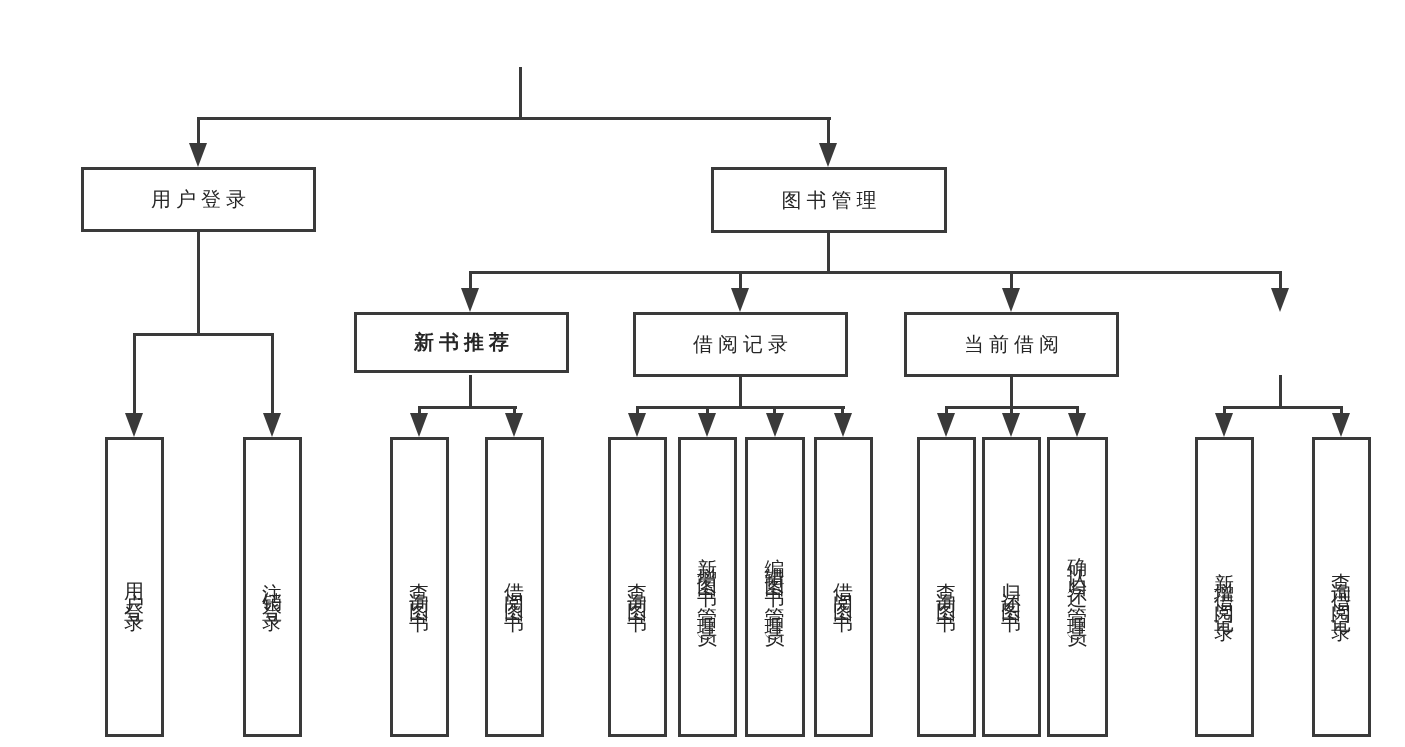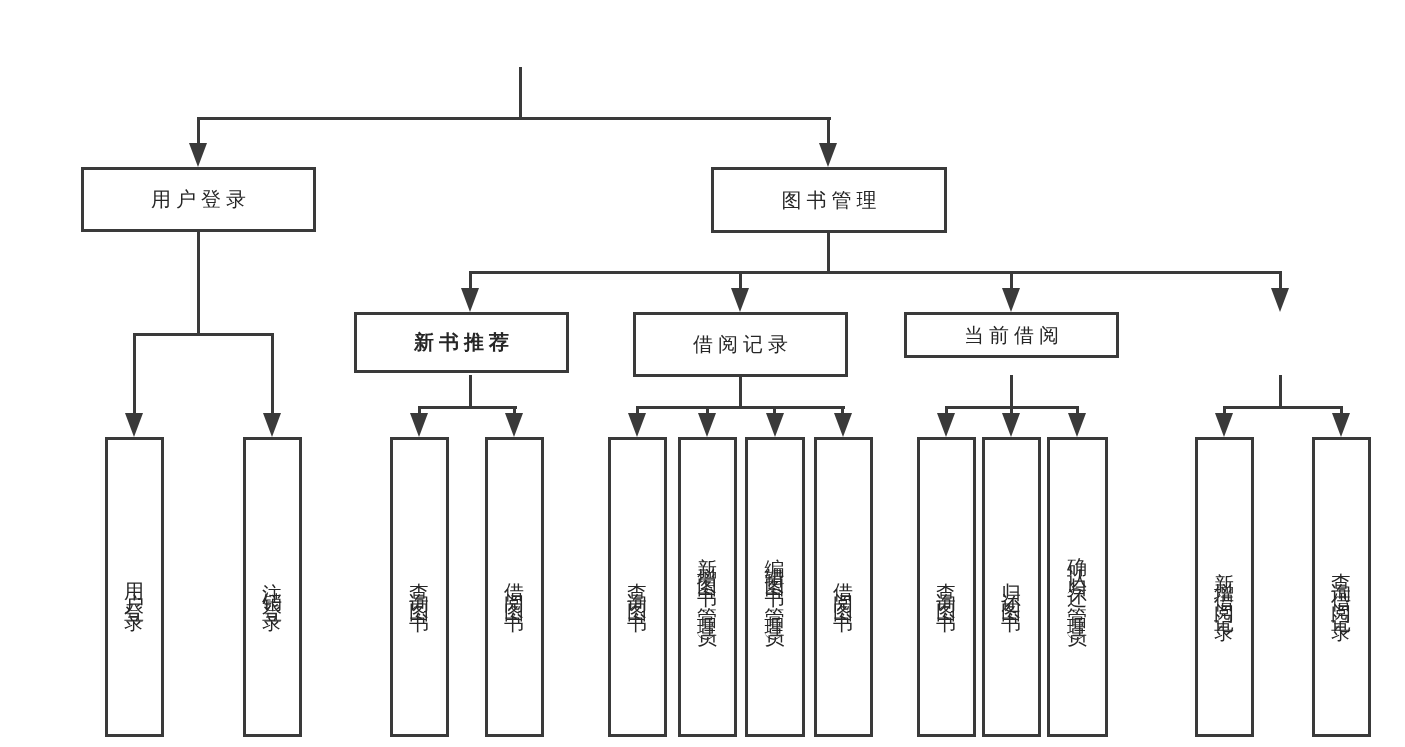--- a/index.html
+++ b/index.html
@@ -102,21 +102,21 @@
   <div class="arrow" style="left:731px; top:288px;"></div>
   <div class="arrow" style="left:1002px; top:288px;"></div>
   <div class="arrow" style="left:1271px; top:288px;"></div>
 
   <div class="box" style="left:354px; top:312px; width:215px; height:61px;font-weight:bold;">
     <span class="hlabel">新书推荐</span>
   </div>
   <div class="box" style="left:633px; top:312px; width:215px; height:65px;">
     <span class="hlabel">借阅记录</span>
   </div>
-  <div class="box" style="left:904px; top:312px; width:215px; height:46px;">
+  <div class="box" style="left:904px; top:312px; width:215px; height:65px;">
     <span class="hlabel">当前借阅</span>
   </div>
 
   <div class="line" style="left:469px; top:375px; width:3px; height:33px;"></div>
   <div class="line" style="left:418px; top:406px; width:99px; height:3px;"></div>
   <div class="line" style="left:418px; top:407px; width:3px; height:8px;"></div>
   <div class="line" style="left:513px; top:407px; width:3px; height:8px;"></div>
   <div class="arrow" style="left:410px; top:413px;"></div>
   <div class="arrow" style="left:505px; top:413px;"></div>
 

